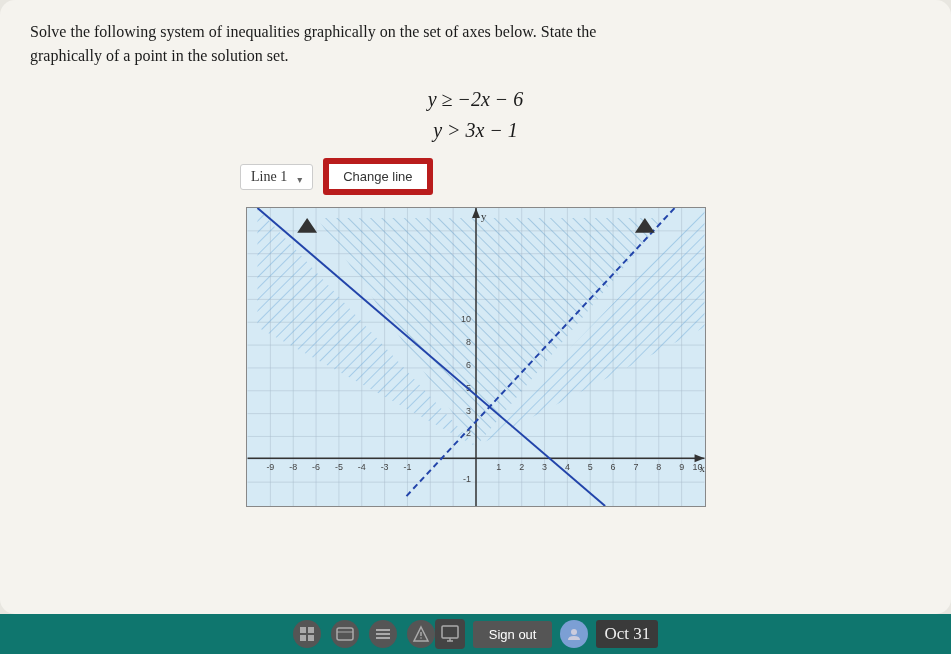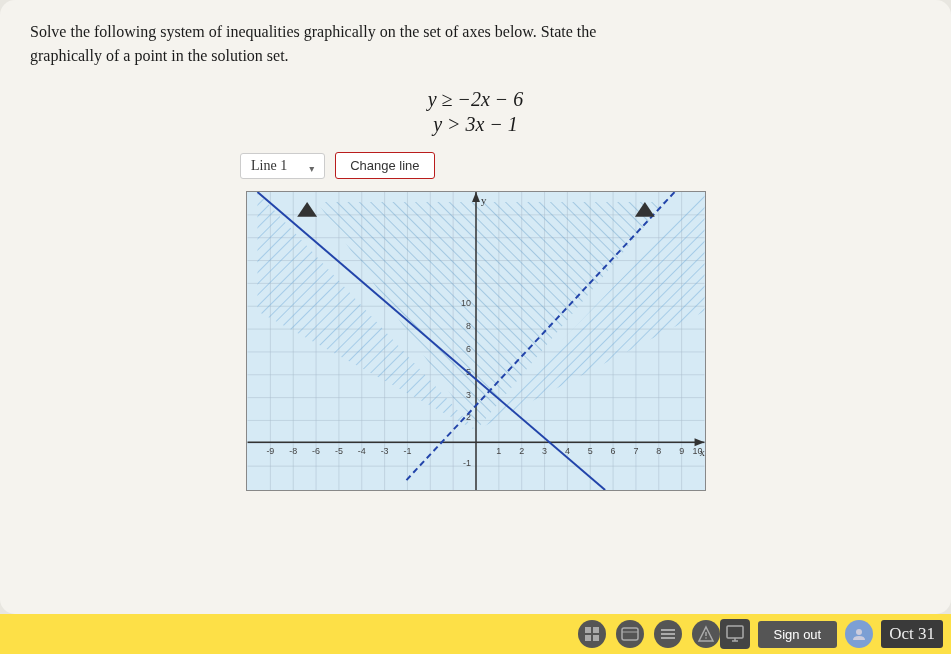--- a/index.html
+++ b/index.html
@@ -27,21 +27,21 @@
       line-height: 1.5;
       margin-bottom: 20px;
       max-width: 860px;
     }
 
     .equations-container {
       display: flex;
       flex-direction: column;
       align-items: center;
       margin-bottom: 16px;
-      gap: 2px;
+      gap: 8px;
       margin-top: 20px;
     }
 
     .equation {
       font-size: 20px;
       font-style: italic;
       color: #1a1a1a;
       font-family: 'Times New Roman', serif;
     }
 
@@ -49,33 +49,33 @@
       display: flex;
       align-items: center;
       gap: 10px;
       margin-left: 210px;
       margin-bottom: 12px;
     }
 
     .line-select {
       display: flex;
       align-items: flex-end;
-      gap: 20px;
+      gap: 8px;
       font-size: 14px;
       color: #333;
       background: #fff;
       border: 1px solid #ccc;
       padding: 4px 10px;
       border-radius: 3px;
       cursor: pointer;
     }
 
     .control-btn {
       background: #fff;
-      border: 1px solid #b91c1c;
+      border: 6px solid #b91c1c;
       padding: 5px 14px;
       font-size: 13px;
       color: #333;
       border-radius: 3px;
       cursor: pointer;
       font-family: Arial, sans-serif;
     }
 
     .graph-container {
       width: 460px;
@@ -92,24 +92,24 @@
       height: 100%;
     }
 
     
     .taskbar {
       position: absolute;
       bottom: 0;
       left: 0;
       width: 100%;
       height: 40px;
-      background: #fde047;
-      display: flex;
-      align-items: center;
-      justify-content: flex-end;
+      background: #0f766e;
+      display: flex;
+      align-items: center;
+      justify-content: center;
       padding: 0 8px;
     }
 
     .taskbar-left {
       display: flex;
       align-items: center;
       gap: 10px;
     }
 
     .taskbar-icon {

